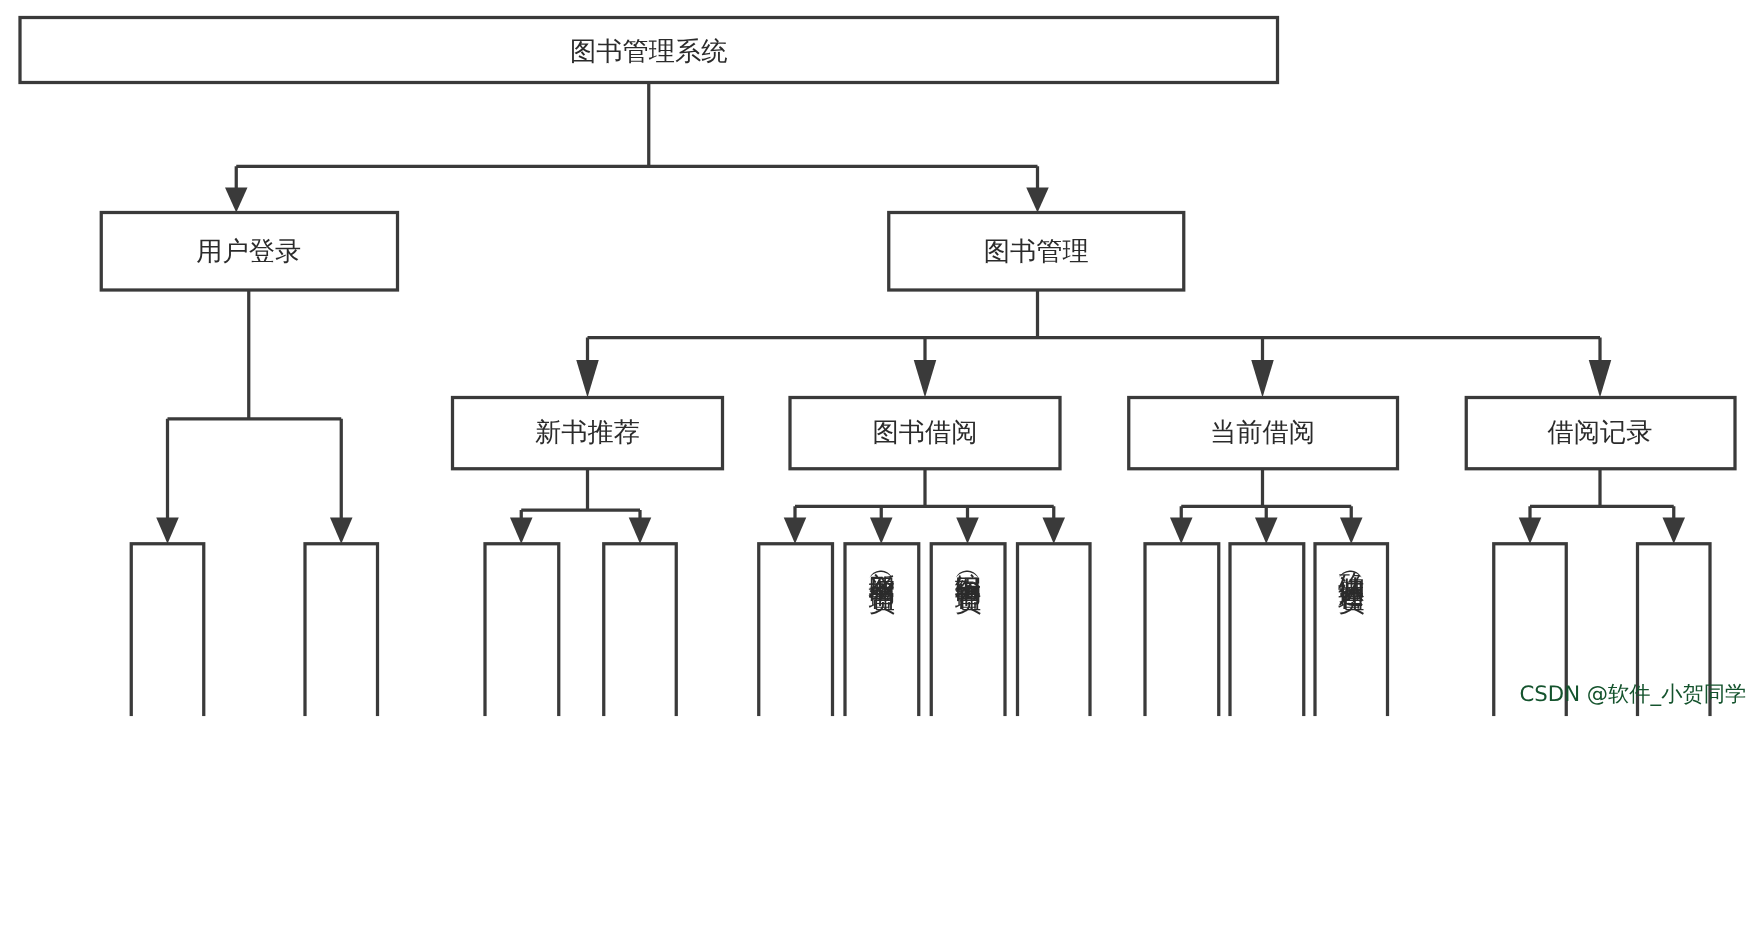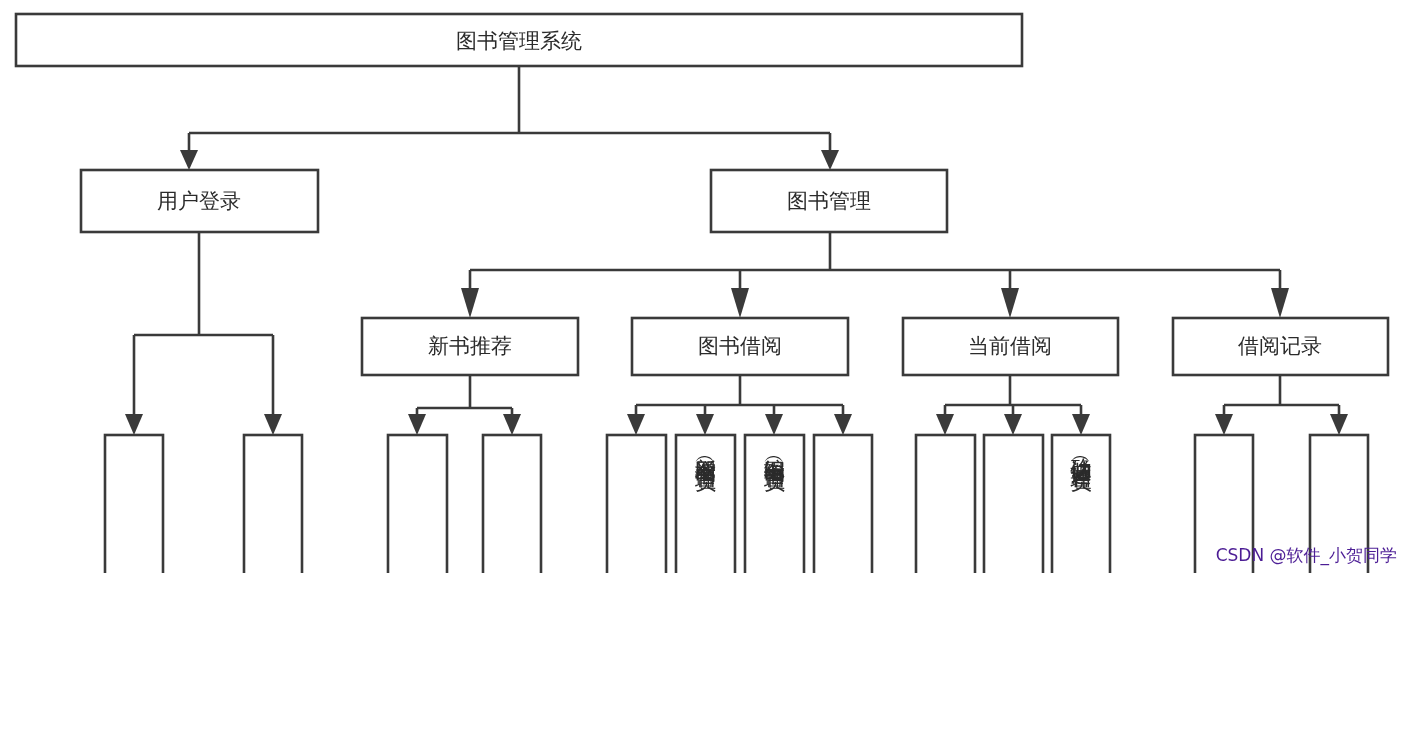--- a/index.html
+++ b/index.html
@@ -53,21 +53,21 @@
     writing-mode: vertical-rl;
     text-orientation: upright;
     letter-spacing: 3px;
   }
   .watermark {
     position: absolute;
     right: 8px;
     bottom: 6px;
     font-family: "DejaVu Sans", "Liberation Sans", sans-serif;
     font-size: 17px;
-    color: #4c1d95;
+    color: #14532d;
     white-space: nowrap;
     user-select: none;
   }
 </style>
 </head>
 <body>
 
 <div id="diagram-root">
 
   <svg class="flow" viewBox="0 0 1405 747">

